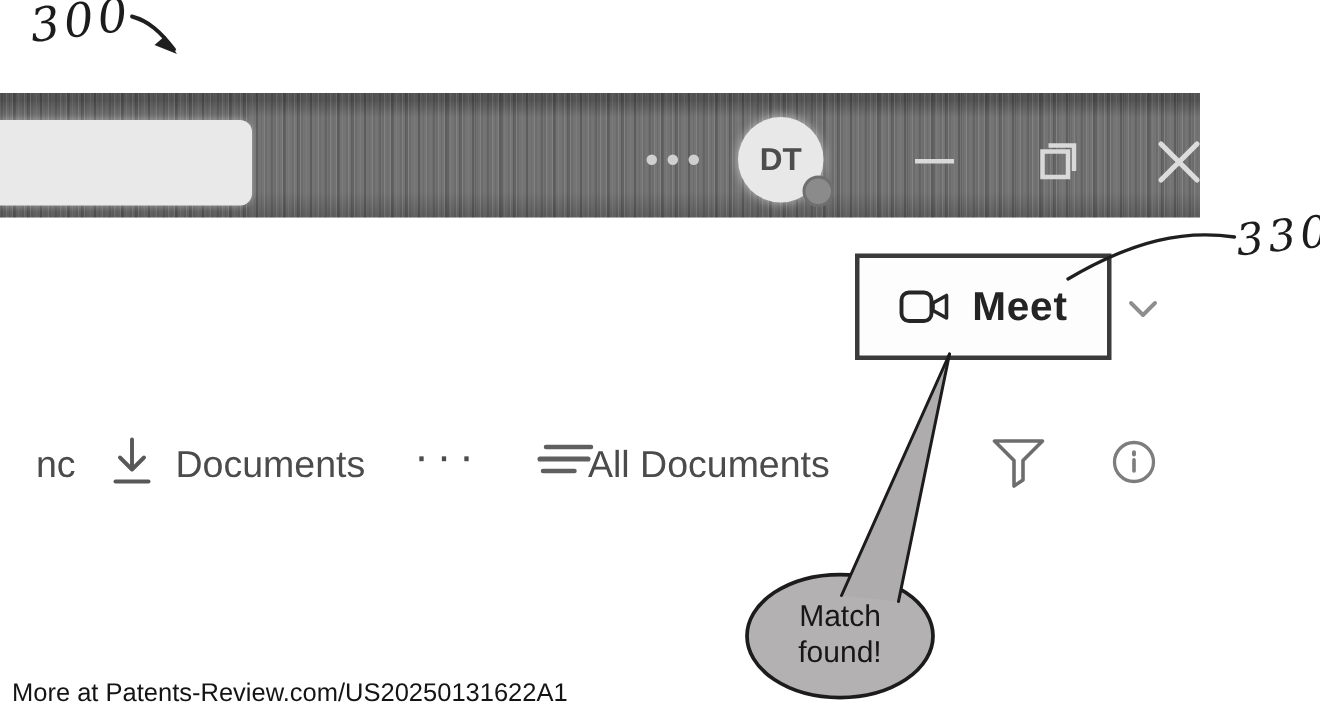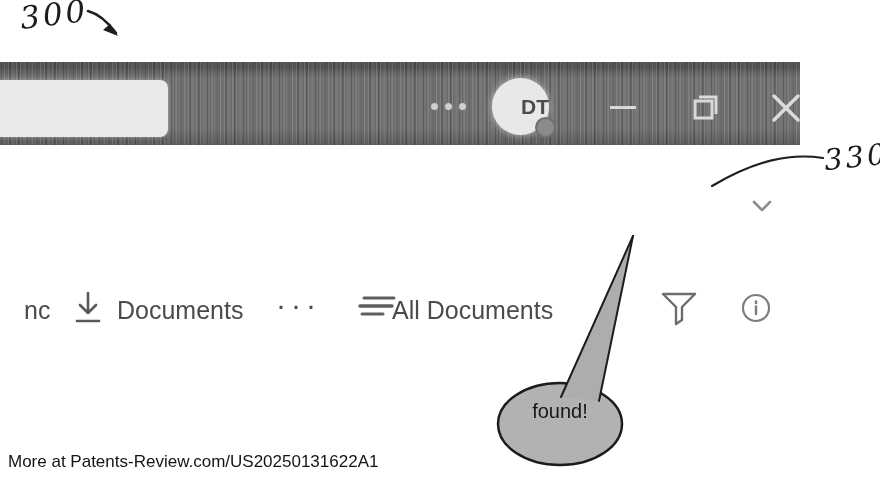--- a/index.html
+++ b/index.html
@@ -28,21 +28,21 @@
   }
   .searchbox {
     left:0; top:80px; width:168px; height:57px; background:#e9e9e9;
     border-radius:0 8px 8px 0; box-shadow:0 0 4px rgba(255,255,255,0.35);
   }
   .tb-dots { left:431px; top:103px; display:flex; gap:7px; }
   .tb-dots i { width:7px; height:7px; border-radius:50%; background:#cfcfcf; display:block; }
   .avatar {
     left:492px; top:78px; width:57px; height:57px; border-radius:50%;
     background:#e8e8e8; box-shadow:0 0 7px rgba(255,255,255,0.55);
-    display:flex; align-items:center; justify-content:flex-end;
+    display:flex; align-items:center; justify-content:center;
     font-size:21px; font-weight:bold; color:#4d4d4d;
   }
   .presence {
     left:535px; top:117px; width:17px; height:17px; border-radius:50%;
     background:#8b8b8b; border:2px solid #6f6f6f;
   }
   .minbar { left:610px; top:106px; width:26px; height:3px; background:#d9d9d9; }
 
   
   .meet-btn {
@@ -95,20 +95,29 @@
         <rect x="9" y="15" width="17" height="17" fill="none" stroke="#d9d9d9" stroke-width="3"></rect>
       </svg>
     </div>
     <div class="abs" style="left:770px;top:30px;">
       <svg width="32" height="32" viewBox="0 0 32 32">
         <path d="M4 4 L28 28 M28 4 L4 28" stroke="#dcdcdc" stroke-width="3.5" stroke-linecap="round" fill="none"></path>
       </svg>
     </div>
   </div>
 
+  <div class="abs meet-btn">
+    <span>
+      <svg width="36" height="26" viewBox="0 0 36 26">
+        <rect x="2" y="3" width="20" height="19" rx="5" fill="none" stroke="#262626" stroke-width="2.6"></rect>
+        <path d="M23 10 L32 5 L32 20 L23 15 Z" fill="none" stroke="#262626" stroke-width="2.4" stroke-linejoin="round"></path>
+      </svg>
+    </span>
+    <span class="meet-label">Meet</span>
+  </div>
   <div class="abs meet-chevron">
     <svg width="22" height="16" viewBox="0 0 22 16">
       <path d="M3 4 L11 12 L19 4" fill="none" stroke="#8e8e8e" stroke-width="2.6" stroke-linecap="round" stroke-linejoin="round"></path>
     </svg>
   </div>
 
   <div class="abs handwriting ref330">330</div>
 
   <div class="abs tool-text" style="left:4px;margin-left:20px;">nc</div>
   <div class="abs" style="left:72px;top:290px;z-index:1;">
@@ -153,18 +162,19 @@
 
     <g>
       <ellipse cx="560" cy="424" rx="62" ry="41" fill="#b3b1b1" stroke="#1c1c1c" stroke-width="2.5"></ellipse>
       <polygon points="633,236 561,397 599,401" fill="#aeacac"></polygon>
       <path d="M633 236 L561 397" stroke="#1c1c1c" stroke-width="2" stroke-linecap="round" fill="none"></path>
       <path d="M633 236 L599 401" stroke="#1c1c1c" stroke-width="2" stroke-linecap="round" fill="none"></path>
     </g>
   </svg>
 
   <div class="abs bubble-text">
+    <div>Match</div>
     <div>found!</div>
   </div>
 
   <div class="abs caption">More at Patents-Review.com/US20250131622A1</div>
 
 </div>
 
 </body></html>

